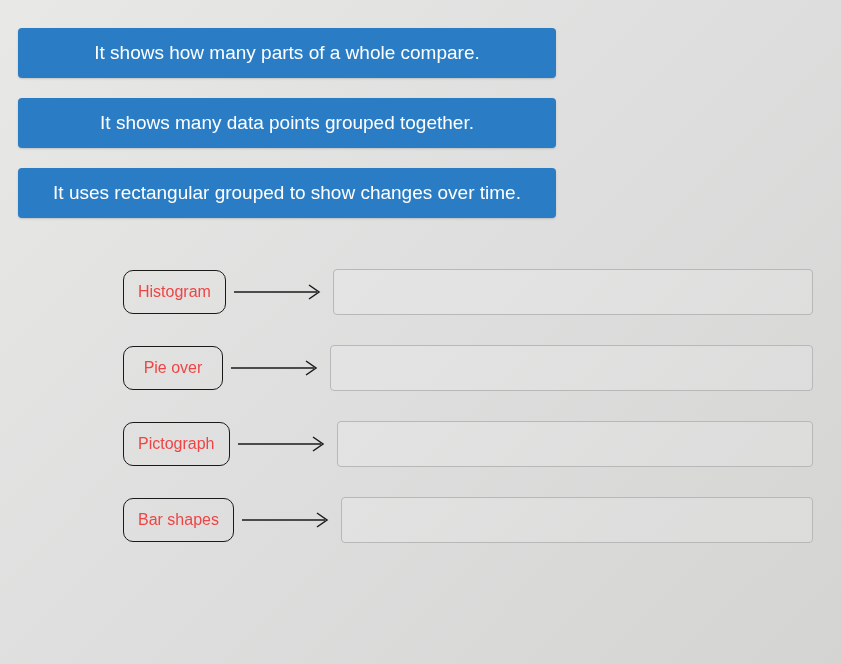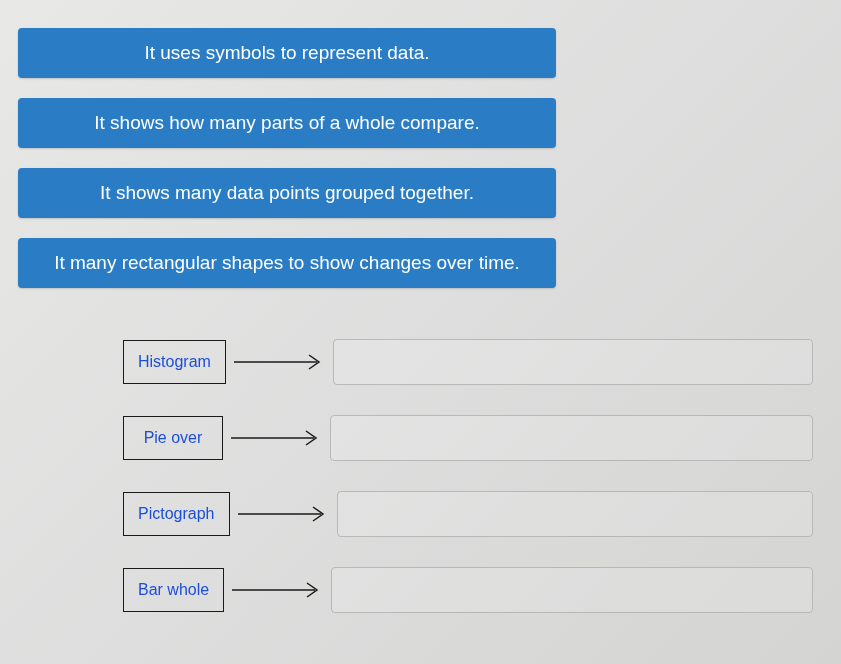--- a/index.html
+++ b/index.html
@@ -35,26 +35,26 @@
       padding-left: 105px;
     }
     .target-row {
       display: flex;
       align-items: center;
       margin-bottom: 28px;
       height: 48px;
     }
     .target-label {
       border: 1.5px solid #1a1a1a;
-      border-radius: 0;
+      border-radius: 10px;
       padding: 12px 14px;
       font-size: 16px;
       font-weight: 400;
       background: transparent;
-      color: #1d4ed8;
+      color: #ef4444;
       min-width: 100px;
       text-align: center;
       flex-shrink: 0;
     }
     .arrow {
       display: flex;
       align-items: center;
       margin: 0 6px 0 6px;
       flex-shrink: 0;
     }
@@ -67,24 +67,23 @@
       height: 46px;
       flex-grow: 1;
       background: rgba(255,255,255,0.15);
       margin-right: 10px;
     }
   </style>
 </head>
 <body>
 
 <div class="draggable-section">
-  <div class="draggable-card">It uses symbols to represent data.</div>
   <div class="draggable-card">It shows how many parts of a whole compare.</div>
   <div class="draggable-card">It shows many data points grouped together.</div>
-  <div class="draggable-card">It many rectangular shapes to show changes over time.</div>
+  <div class="draggable-card">It uses rectangular grouped to show changes over time.</div>
 </div>
 
 <div class="targets-section">
 
   <div class="target-row">
     <div class="target-label">Histogram</div>
     <div class="arrow">
       <svg width="95" height="20" viewBox="0 0 95 20">
         <line x1="2" y1="10" x2="85" y2="10" stroke="#1a1a1a" stroke-width="1.5"></line>
         <polyline points="77,3 87,10 77,17" fill="none" stroke="#1a1a1a" stroke-width="1.5"></polyline>
@@ -109,21 +108,21 @@
     <div class="arrow">
       <svg width="95" height="20" viewBox="0 0 95 20">
         <line x1="2" y1="10" x2="85" y2="10" stroke="#1a1a1a" stroke-width="1.5"></line>
         <polyline points="77,3 87,10 77,17" fill="none" stroke="#1a1a1a" stroke-width="1.5"></polyline>
       </svg>
     </div>
     <div class="drop-zone"></div>
   </div>
 
   <div class="target-row">
-    <div class="target-label">Bar whole</div>
+    <div class="target-label">Bar shapes</div>
     <div class="arrow">
       <svg width="95" height="20" viewBox="0 0 95 20">
         <line x1="2" y1="10" x2="85" y2="10" stroke="#1a1a1a" stroke-width="1.5"></line>
         <polyline points="77,3 87,10 77,17" fill="none" stroke="#1a1a1a" stroke-width="1.5"></polyline>
       </svg>
     </div>
     <div class="drop-zone"></div>
   </div>
 
 </div>

